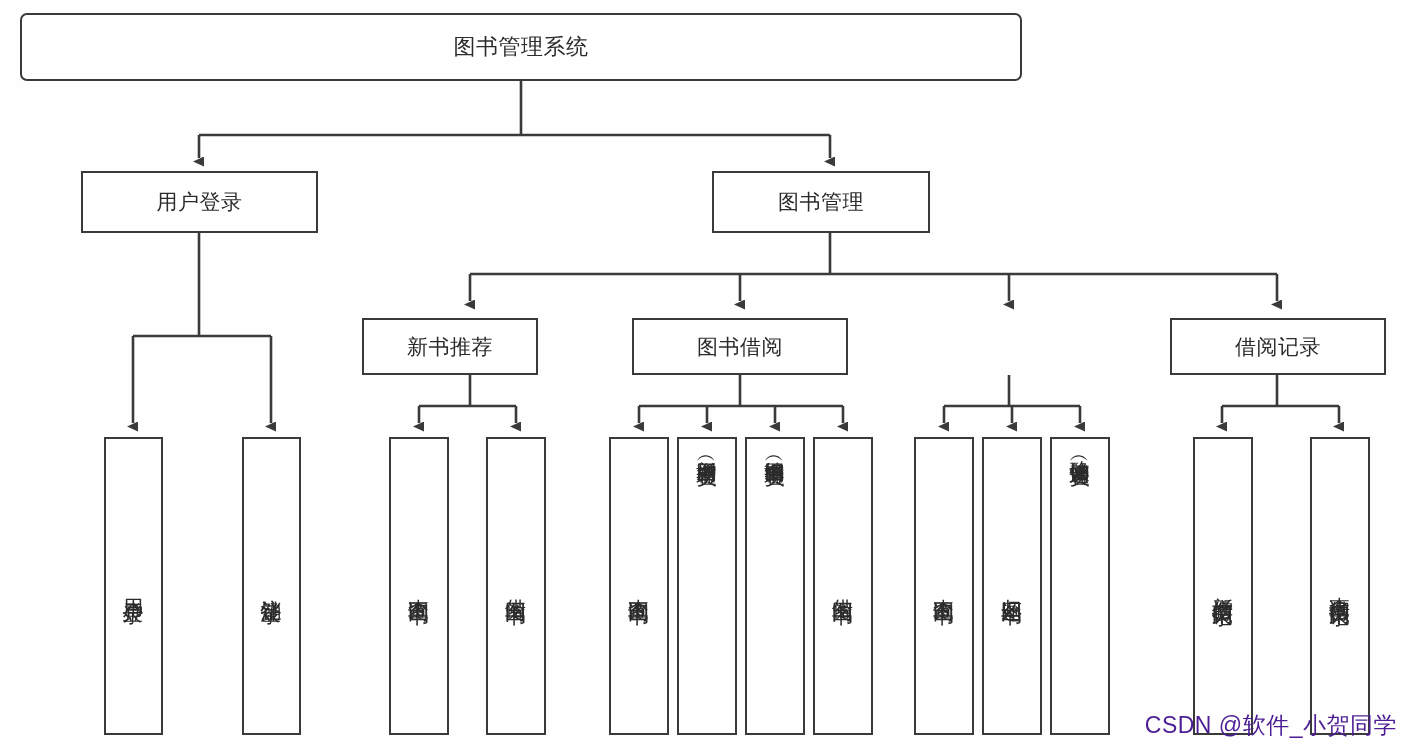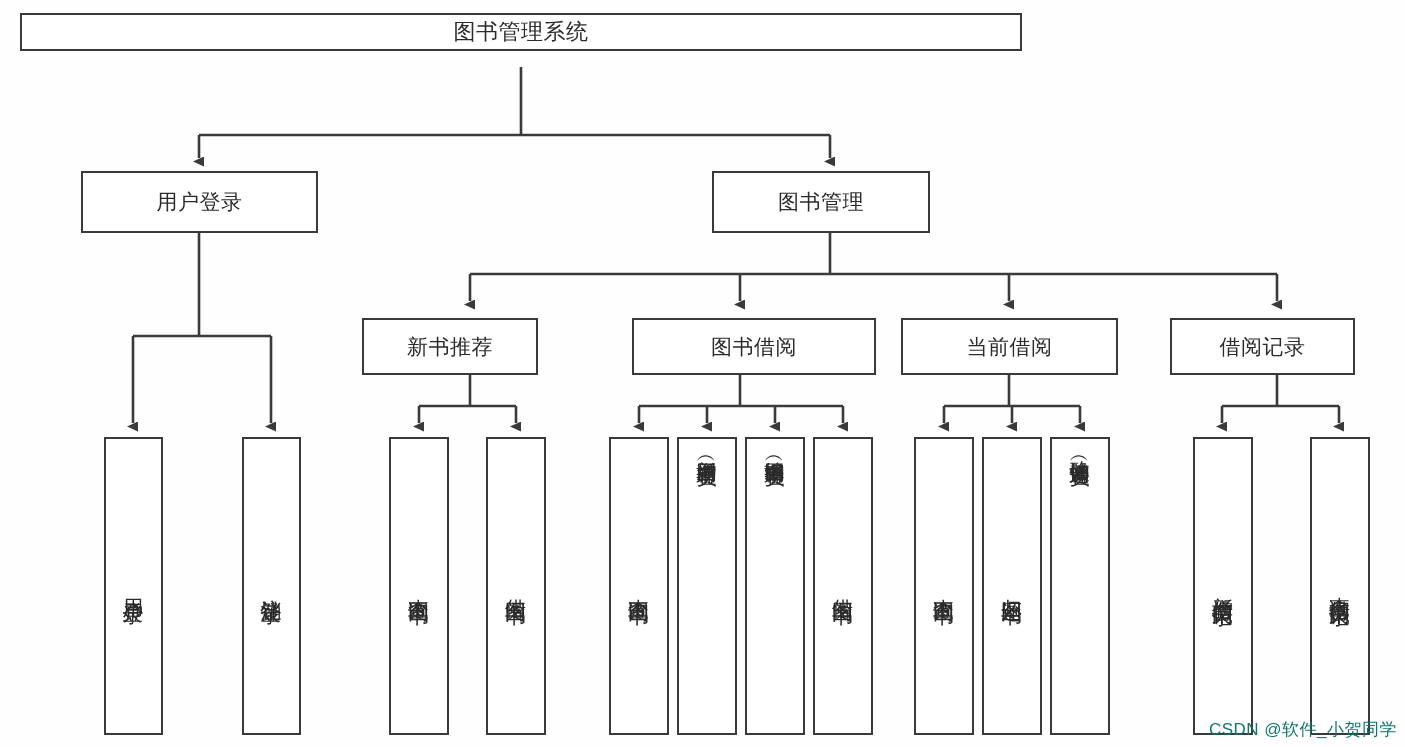--- a/index.html
+++ b/index.html
@@ -47,22 +47,22 @@
     line-height:1.0;
     letter-spacing:2px;
     white-space:nowrap;
   }
   .v-node.tall .lbl{font-size:20px;letter-spacing:1px;}
   .v-node.center{align-items:center;padding-top:0;}
 
   .watermark{
     position:absolute;
     right:8px;bottom:6px;
-    font-size:17px;
-    color:#0f766e;
+    font-size:23px;
+    color:#4c1d95;
     letter-spacing:0.5px;
     z-index:5;
     white-space:nowrap;
   }
 </style>
 </head>
 <body>
 
 <div id="canvas">
 
@@ -109,41 +109,38 @@
       <path d="M1012,406 L1012,423" marker-end="url(#arw)"></path>
       <path d="M1080,406 L1080,423" marker-end="url(#arw)"></path>
 
       <path d="M1277,375 L1277,406"></path>
       <path d="M1222,406 L1339,406"></path>
       <path d="M1222,406 L1222,423" marker-end="url(#arw)"></path>
       <path d="M1339,406 L1339,423" marker-end="url(#arw)"></path>
     </g>
   </svg>
 
-  <div class="node h-node root" style="left:20px;top:13px;width:1002px;height:38px;">
+  <div class="node h-node root" style="left:20px;top:13px;width:1002px;height:68px;border-radius:7px;">
     <span class="lbl">图书管理系统</span>
   </div>
 
   <div class="node h-node" style="left:81px;top:171px;width:237px;height:62px;">
     <span class="lbl">用户登录</span>
   </div>
   <div class="node h-node" style="left:712px;top:171px;width:218px;height:62px;">
     <span class="lbl">图书管理</span>
   </div>
 
   <div class="node h-node" style="left:362px;top:318px;width:176px;height:57px;">
     <span class="lbl">新书推荐</span>
   </div>
-  <div class="node h-node" style="left:632px;top:318px;width:244px;height:57px;">
+  <div class="node h-node" style="left:632px;top:318px;width:216px;height:57px;">
     <span class="lbl">图书借阅</span>
   </div>
-  <div class="node h-node" style="left:901px;top:318px;width:217px;height:57px;">
-    <span class="lbl">当前借阅</span>
-  </div>
-  <div class="node h-node" style="left:1170px;top:318px;width:185px;height:57px;justify-content:center;">
+  <div class="node h-node" style="left:1170px;top:318px;width:216px;height:57px;justify-content:center;">
     <span class="lbl">借阅记录</span>
   </div>
 
   <div class="node v-node center" style="left:104px;top:437px;width:59px;height:298px;">
     <span class="lbl">用户登录</span>
   </div>
   <div class="node v-node center" style="left:242px;top:437px;width:59px;height:298px;">
     <span class="lbl">注销登录</span>
   </div>
 

